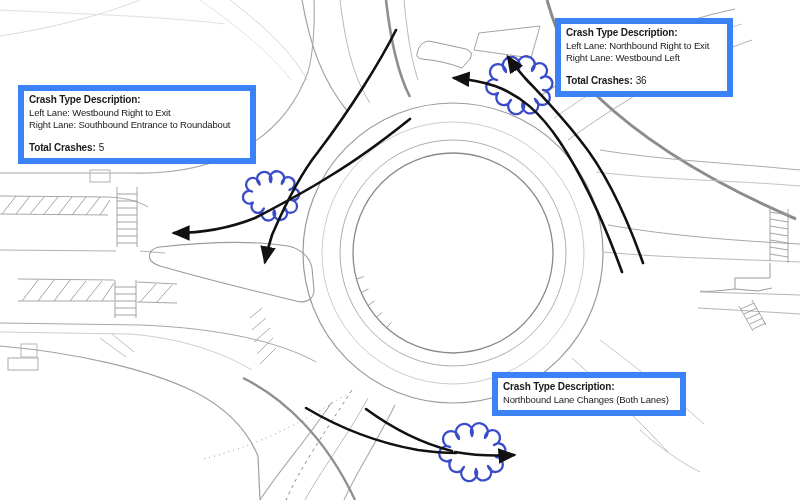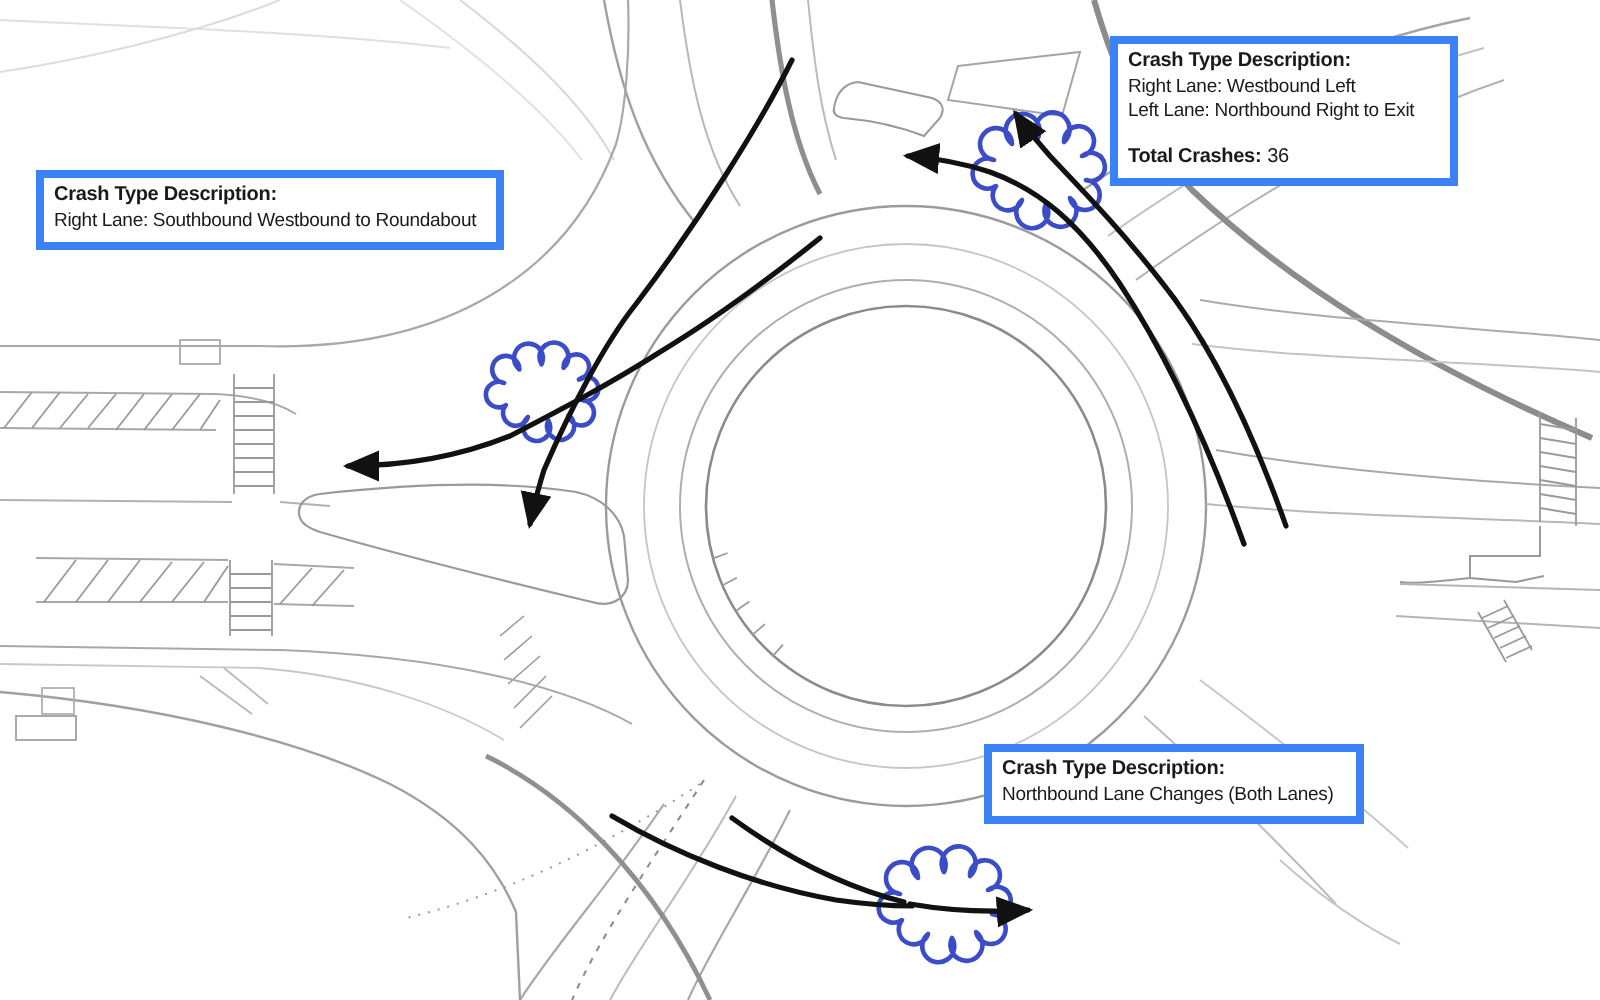--- a/index.html
+++ b/index.html
@@ -1,19 +1,19 @@
 <!DOCTYPE html>
 <html><head>
 <meta charset="utf-8">
 <style>
   html,body{margin:0;padding:0;background:#fff;}
   #stage{position:relative;width:800px;height:500px;background:#ffffff;overflow:hidden;
          font-family:"Liberation Sans",sans-serif;}
   #drawing{position:absolute;left:0;top:0;}
-  .cbox{position:absolute;background:#ffffff;border:4px solid #3b82f6;
+  .cbox{position:absolute;background:#ffffff;border:6px solid #3b82f6;
         padding:3px 5px 4px 5px;font-size:9.5px;line-height:12.5px;
         letter-spacing:-0.15px;color:#1a1a1a;white-space:nowrap;}
   .cbox-title{font-weight:bold;font-size:10px;}
   .cbox-total{font-weight:bold;margin-top:10px;font-size:10px;}
   .cbox-total .tv{font-weight:normal;margin-left:3px;text-align:right;}
   .box-west{left:18px;top:85px;width:216px;}
   .box-ne{left:555px;top:18px;width:156px;}
   .box-south{left:492px;top:372px;width:172px;}
 </style>
 </head>
@@ -199,27 +199,31 @@
       <path d="M622,272 C605,225 585,180 560,142 C540,112 520,95 495,86 C480,81 466,79 454,78" marker-end="url(#ah)"></path>
       <path d="M643,263 C626,215 606,172 580,140 C558,112 540,94 525,78 C518,70 512,63 508,57" marker-end="url(#ah)"></path>
       <path d="M306,408 C338,427 378,443 418,450 C432,452 445,453 456,453"></path>
       <path d="M366,409 C392,428 420,443 452,451"></path>
       <path d="M455,452 C478,456 498,456 514,455" marker-end="url(#ah)"></path>
     </g>
   </svg>
 
   <div class="cbox box-west">
     <div class="cbox-title">Crash Type Description:</div>
-    <div class="cbox-line">Right Lane: Southbound Westbound to Roundabout</div>
+    <div class="cbox-line">Left Lane: Westbound Right to Exit</div>
+    <div class="cbox-line">Right Lane: Southbound Entrance to Roundabout</div>
+    <div class="cbox-total">
+      <span class="tl">Total Crashes:</span><span class="tv">5</span>
+    </div>
   </div>
 
   <div class="cbox box-ne">
     <div class="cbox-title">Crash Type Description:</div>
+    <div class="cbox-line">Left Lane: Northbound Right to Exit</div>
     <div class="cbox-line">Right Lane: Westbound Left</div>
-    <div class="cbox-line">Left Lane: Northbound Right to Exit</div>
     <div class="cbox-total">
       <span class="tl">Total Crashes:</span><span class="tv">36</span>
     </div>
   </div>
 
   <div class="cbox box-south">
     <div class="cbox-title">Crash Type Description:</div>
     <div class="cbox-line">Northbound Lane Changes (Both Lanes)</div>
   </div>
 

